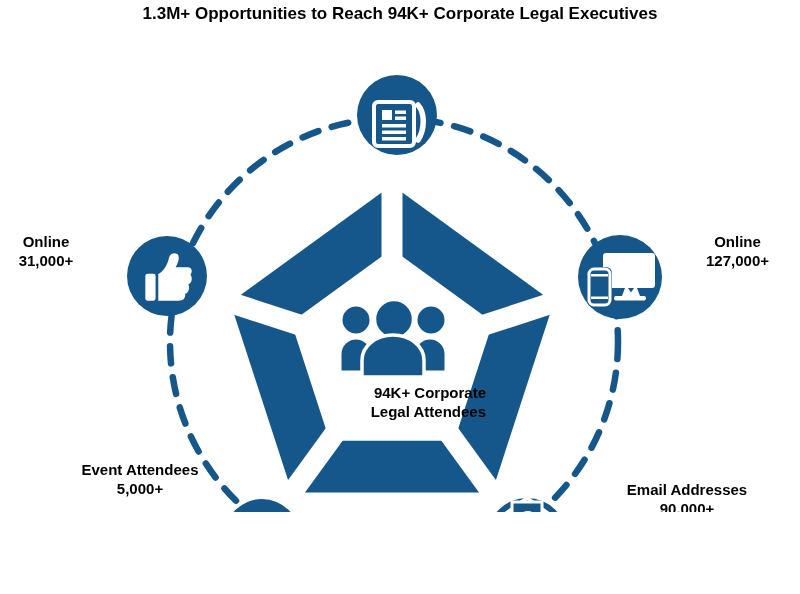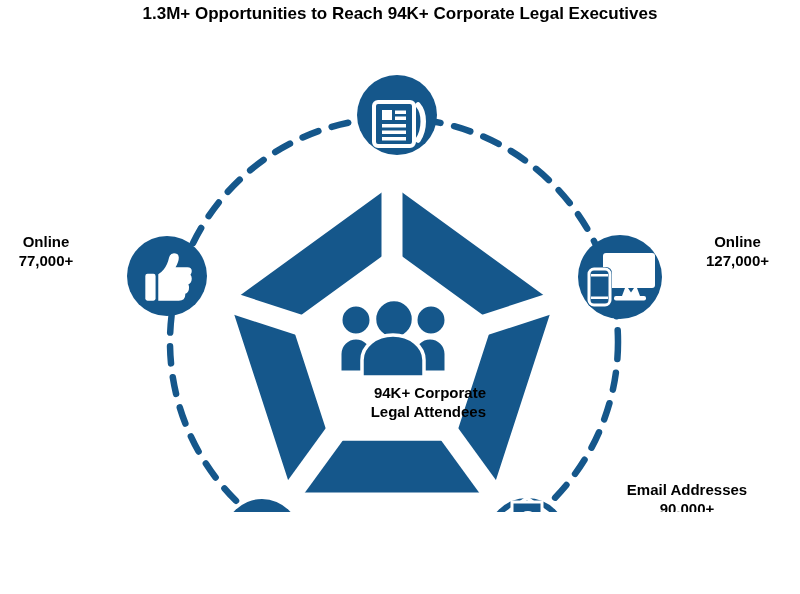--- a/index.html
+++ b/index.html
@@ -128,28 +128,32 @@
         <path d="M-29,17 L0,-2 M29,17 L0,-2" fill="none" stroke="var(--primary,#15578b)" stroke-width="2"></path>
       </g>
     </g>
   </svg>
 
   <div class="label circulation">
   </div>
 
   <div class="label social">
     <div>Online</div>
-    <div>77,000+</div>
+    <div>31,000+</div>
   </div>
 
   <div class="label online">
     <div>Online</div>
     <div>127,000+</div>
   </div>
 
+  <div class="label events">
+    <div>Event Attendees</div>
+    <div>5,000+</div>
+  </div>
 
   <div class="label email">
     <div>Email Addresses</div>
     <div>90,000+</div>
   </div>
 
   <div class="label center-label">
     <div>94K+ Corporate</div>
     <div>Legal Attendees</div>
   </div>

